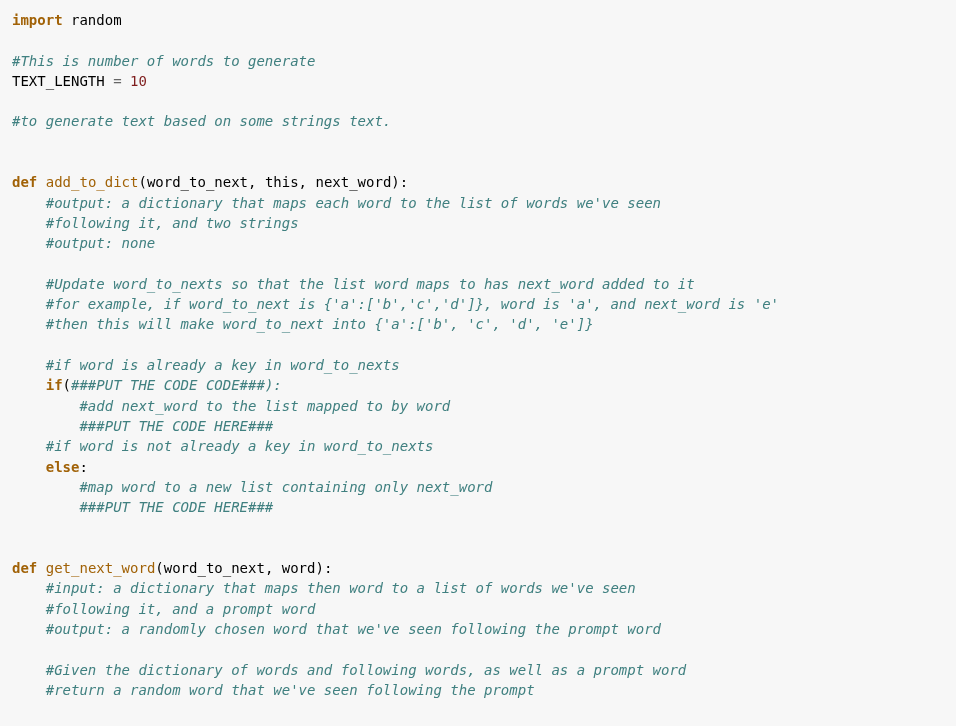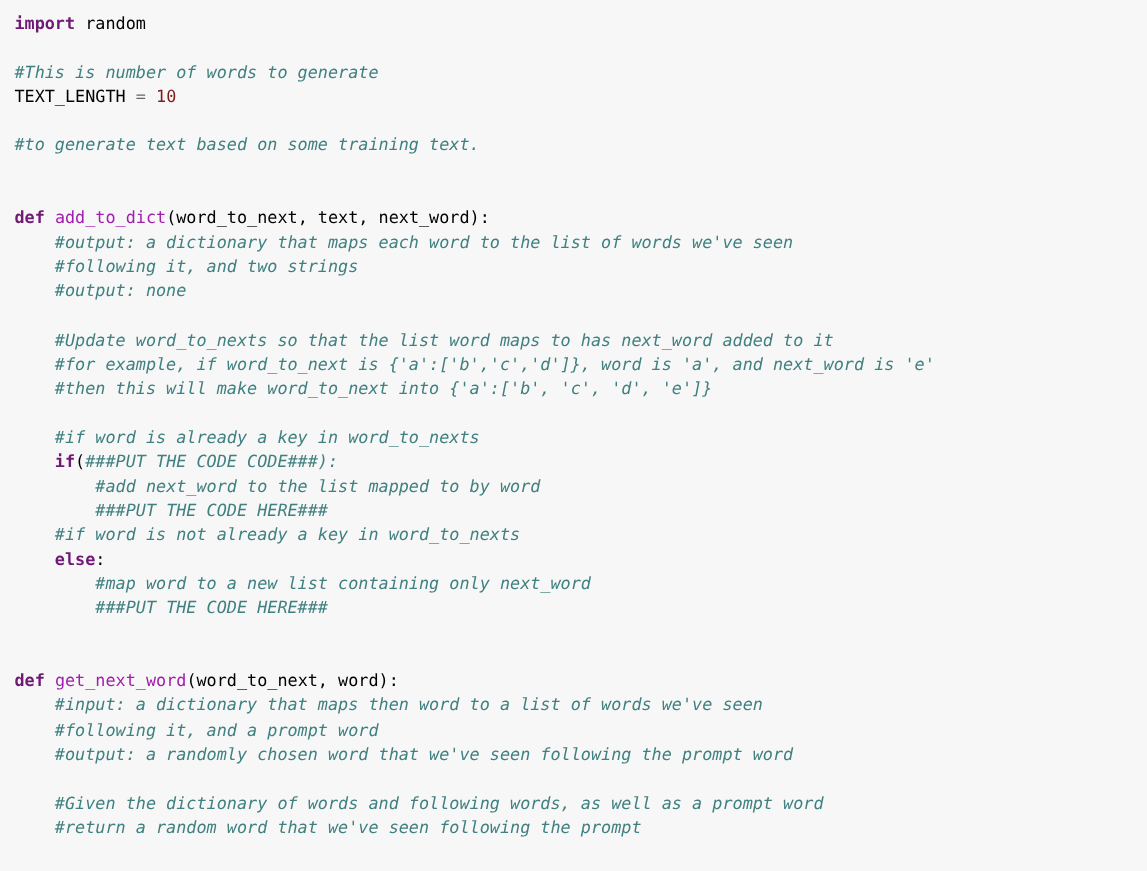--- a/index.html
+++ b/index.html
@@ -9,39 +9,39 @@
     font-family: "Consolas", "Menlo", "DejaVu Sans Mono", monospace;
     font-size: 14px;
     line-height: 1.45;
     color: #333;
   }
   .code-block {
     padding: 10px 12px 20px 12px;
     white-space: pre;
     font-family: inherit;
   }
-  .tok-keyword { color: #701a75; font-weight: bold; }
-  .tok-defname { color: #a21caf; }
+  .tok-keyword { color: #a16207; font-weight: bold; }
+  .tok-defname { color: #a16207; }
   .tok-number  { color: #7f1d1d; }
   .tok-op      { color: #666666; }
   .tok-comment { color: #408080; font-style: italic; text-align: center; }
   .tok-plain   { color: #000000; }
 </style>
 </head>
 <body>
 
 <div class="code-block" id="code-root"><span><span class="tok-keyword">import</span><span class="tok-plain"> random</span></span>
 <span></span>
 <span><span class="tok-comment">#This is number of words to generate</span></span>
 <span><span class="tok-plain">TEXT_LENGTH </span><span class="tok-op">=</span><span class="tok-plain"> </span><span class="tok-number">10</span></span>
 <span></span>
-<span><span class="tok-comment">#to generate text based on some training text.</span></span>
+<span><span class="tok-comment">#to generate text based on some strings text.</span></span>
 <span></span>
 <span></span>
-<span><span class="tok-keyword">def</span><span class="tok-plain"> </span><span class="tok-defname">add_to_dict</span><span class="tok-plain">(word_to_next, text, next_word):</span></span>
+<span><span class="tok-keyword">def</span><span class="tok-plain"> </span><span class="tok-defname">add_to_dict</span><span class="tok-plain">(word_to_next, this, next_word):</span></span>
 <span><span class="tok-plain">    </span><span class="tok-comment">#output: a dictionary that maps each word to the list of words we've seen</span></span>
 <span><span class="tok-plain">    </span><span class="tok-comment">#following it, and two strings</span></span>
 <span><span class="tok-plain">    </span><span class="tok-comment">#output: none</span></span>
 <span></span>
 <span><span class="tok-plain">    </span><span class="tok-comment">#Update word_to_nexts so that the list word maps to has next_word added to it</span></span>
 <span><span class="tok-plain">    </span><span class="tok-comment">#for example, if word_to_next is {'a':['b','c','d']}, word is 'a', and next_word is 'e'</span></span>
 <span><span class="tok-plain">    </span><span class="tok-comment">#then this will make word_to_next into {'a':['b', 'c', 'd', 'e']}</span></span>
 <span></span>
 <span><span class="tok-plain">    </span><span class="tok-comment">#if word is already a key in word_to_nexts</span></span>
 <span><span class="tok-plain">    </span><span class="tok-keyword">if</span><span class="tok-plain">(</span><span class="tok-comment">###PUT THE CODE CODE###):</span></span>

